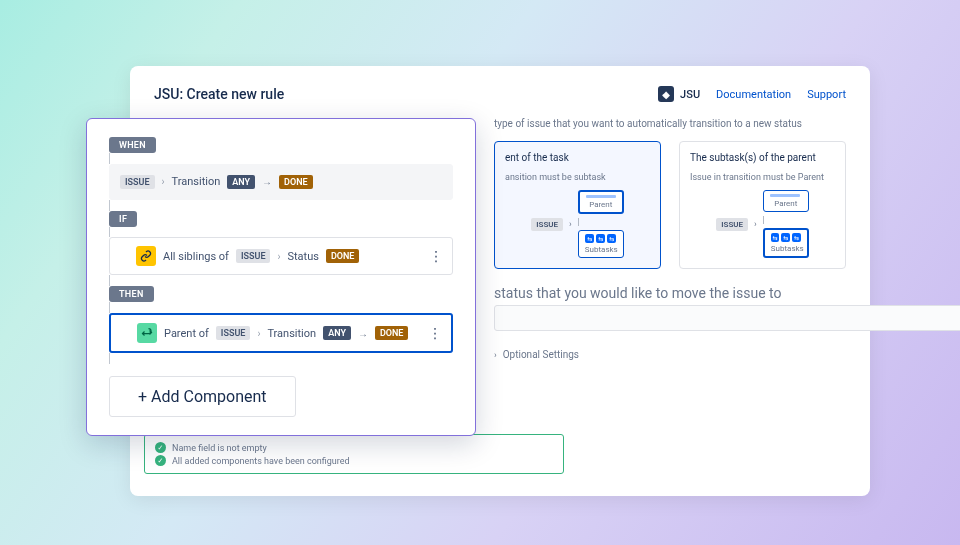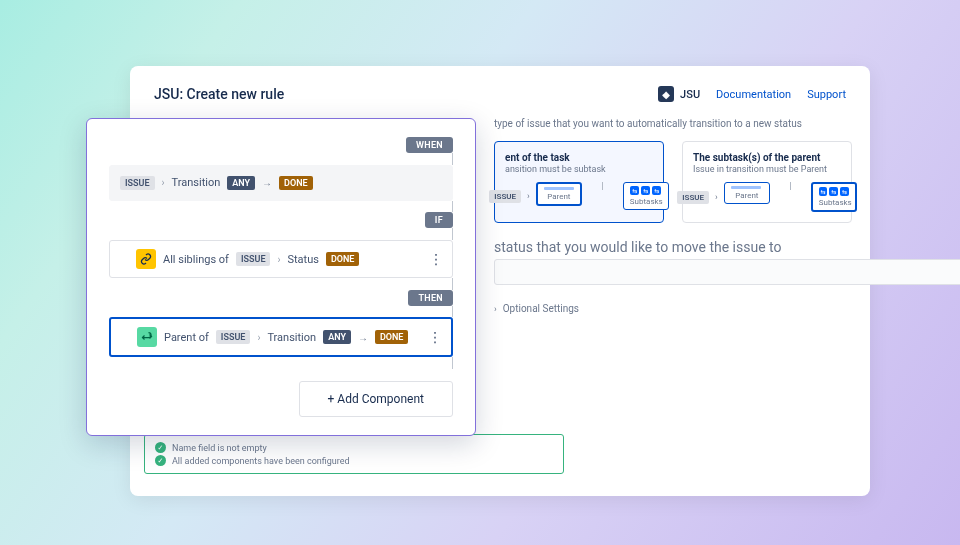--- a/index.html
+++ b/index.html
@@ -9,58 +9,58 @@
 .main-header h1{font-size:14px;font-weight:500;color:#172B4D}
 .header-right{display:flex;align-items:center;gap:16px;font-size:11px}
 .header-right .brand{display:flex;align-items:center;gap:6px;color:#172B4D;font-weight:500}
 .brand-icon{width:16px;height:16px;background:#253858;border-radius:3px;display:flex;align-items:center;justify-content:center;color:#fff;font-size:10px}
 .header-right a{color:#0052CC;text-decoration:none}
 .section-title{font-size:12px;font-weight:500;color:#172B4D;margin-bottom:2px;margin-left:340px}
 .section-sub{font-size:10px;color:#6B778C;margin-bottom:12px;margin-left:340px}
 .option-row{display:flex;gap:18px;margin-left:340px;margin-bottom:16px}
 .option-card{border:1px solid #DFE1E6;border-radius:4px;padding:10px;width:170px;position:relative}
 .option-card.selected{border:1px solid #0052CC;background:#F4F7FF}
-.option-card h4{font-size:10px;font-weight:700;color:#172B4D;margin-bottom:1px}
+.option-card h4{font-size:10px;font-weight:400;color:#172B4D;margin-bottom:9px}
 .option-card p{font-size:9px;color:#6B778C;margin-bottom:8px}
 .diagram{display:flex;align-items:center;justify-content:center;gap:6px}
 .dia-box{border:1px solid #0052CC;border-radius:3px;padding:3px 6px;background:#fff;text-align:center}
 .dia-box.sel{border:2px solid #0052CC}
 .dia-bar{height:3px;background:#9ec3ff;border-radius:1px;margin-bottom:2px}
 .dia-label{font-size:8px;color:#6B778C}
 .dia-squares{display:flex;gap:2px;justify-content:center;margin-bottom:2px}
 .dia-sq{width:9px;height:9px;background:#0065FF;border-radius:2px;display:flex;align-items:center;justify-content:center;color:#fff;font-size:6px}
 .dia-chip{background:#DFE1E6;color:#42526E;font-size:8px;padding:2px 5px;border-radius:2px;font-weight:600}
 .dia-arrow{color:#6B778C;font-size:9px}
-.dia-col{display:flex;flex-direction:row;align-items:flex-start;gap:20px}
+.dia-col{display:flex;flex-direction:column;align-items:flex-start;gap:4px}
 .dia-vline{width:1px;height:8px;background:#B3BAC5}
 .status-sub{font-size:14px;color:#6B778C;margin-left:340px;margin-bottom:4px}
 .select-box{margin-left:340px;width:510px;height:26px;border:1px solid #DFE1E6;border-radius:3px;background:#FAFBFC;display:flex;align-items:center;justify-content:flex-end;padding-right:8px;color:#6B778C;font-size:10px;margin-bottom:18px}
 .opt-settings{display:flex;align-items:center;gap:6px;font-size:10px;color:#6B778C;margin-left:340px}
 .chev{font-size:9px}
 .checks{position:absolute;left:144px;top:434px;width:420px;border:1px solid #36B37E;border-radius:3px;background:#fff;padding:6px 10px}
 .check-item{display:flex;align-items:center;gap:6px;font-size:9px;color:#6B778C;padding:1px 0}
 .check-ic{width:11px;height:11px;background:#36B37E;border-radius:50%;display:flex;align-items:center;justify-content:center;color:#fff;font-size:7px;flex-shrink:0}
 
-.overlay{position:absolute;left:86px;top:118px;width:390px;height:318px;background:#fff;border:1px solid #8270DB;border-radius:6px;box-shadow:0 8px 28px rgba(9,30,66,0.18);padding:18px 22px;display:flex;flex-direction:column;align-items:flex-end}
+.overlay{position:absolute;left:86px;top:118px;width:390px;height:318px;background:#fff;border:1px solid #8270DB;border-radius:6px;box-shadow:0 8px 28px rgba(9,30,66,0.18);padding:18px 22px;display:flex;flex-direction:column;align-items:flex-start}
 .stage-label{background:#6B778C;color:#fff;font-size:9px;font-weight:600;padding:3px 10px;border-radius:3px;letter-spacing:0.3px}
 .connector{width:1px;height:12px;background:#C1C7D0}
 .rule-row{width:100%;border:1px solid #DFE1E6;border-radius:3px;padding:8px 26px;display:flex;align-items:center;gap:7px;font-size:11px;color:#42526E;background:#fff;position:relative}
 .rule-row.when{background:#F4F5F7;border-color:#F4F5F7;padding:10px}
 .rule-row.then{border:2px solid #0052CC}
 .icon-box{width:20px;height:20px;border-radius:3px;display:flex;align-items:center;justify-content:center;flex-shrink:0}
 .icon-yellow{background:#FFC400}
 .icon-green{background:#57D9A3}
 .chip{font-size:9px;font-weight:600;padding:2px 5px;border-radius:2px}
 .chip-issue{background:#DFE1E6;color:#42526E}
 .chip-any{background:#42526E;color:#fff}
 .chip-done{background:#a16207;color:#fff}
 .sep{color:#97A0AF;font-size:10px}
 .arrow{color:#6B778C;font-size:10px}
 .more{position:absolute;right:10px;top:50%;transform:translateY(-50%);color:#42526E;font-size:14px;letter-spacing:-1px;cursor:pointer}
-.add-btn{margin-top:12px;border:1px solid #DFE1E6;background:#fff;border-radius:3px;padding:10px 28px;font-size:12px;color:#172B4D;cursor:pointer}
+.add-btn{margin-top:12px;border:1px solid #DFE1E6;background:#fff;border-radius:3px;padding:10px 28px;font-size:16px;color:#172B4D;cursor:pointer}
 </style>
 </head>
 <body>
 
 <div class="main-panel">
   <div class="main-header">
     <h1>JSU: Create new rule</h1>
     <div class="header-right">
       <div class="brand">
         <div class="brand-icon">◆</div>

